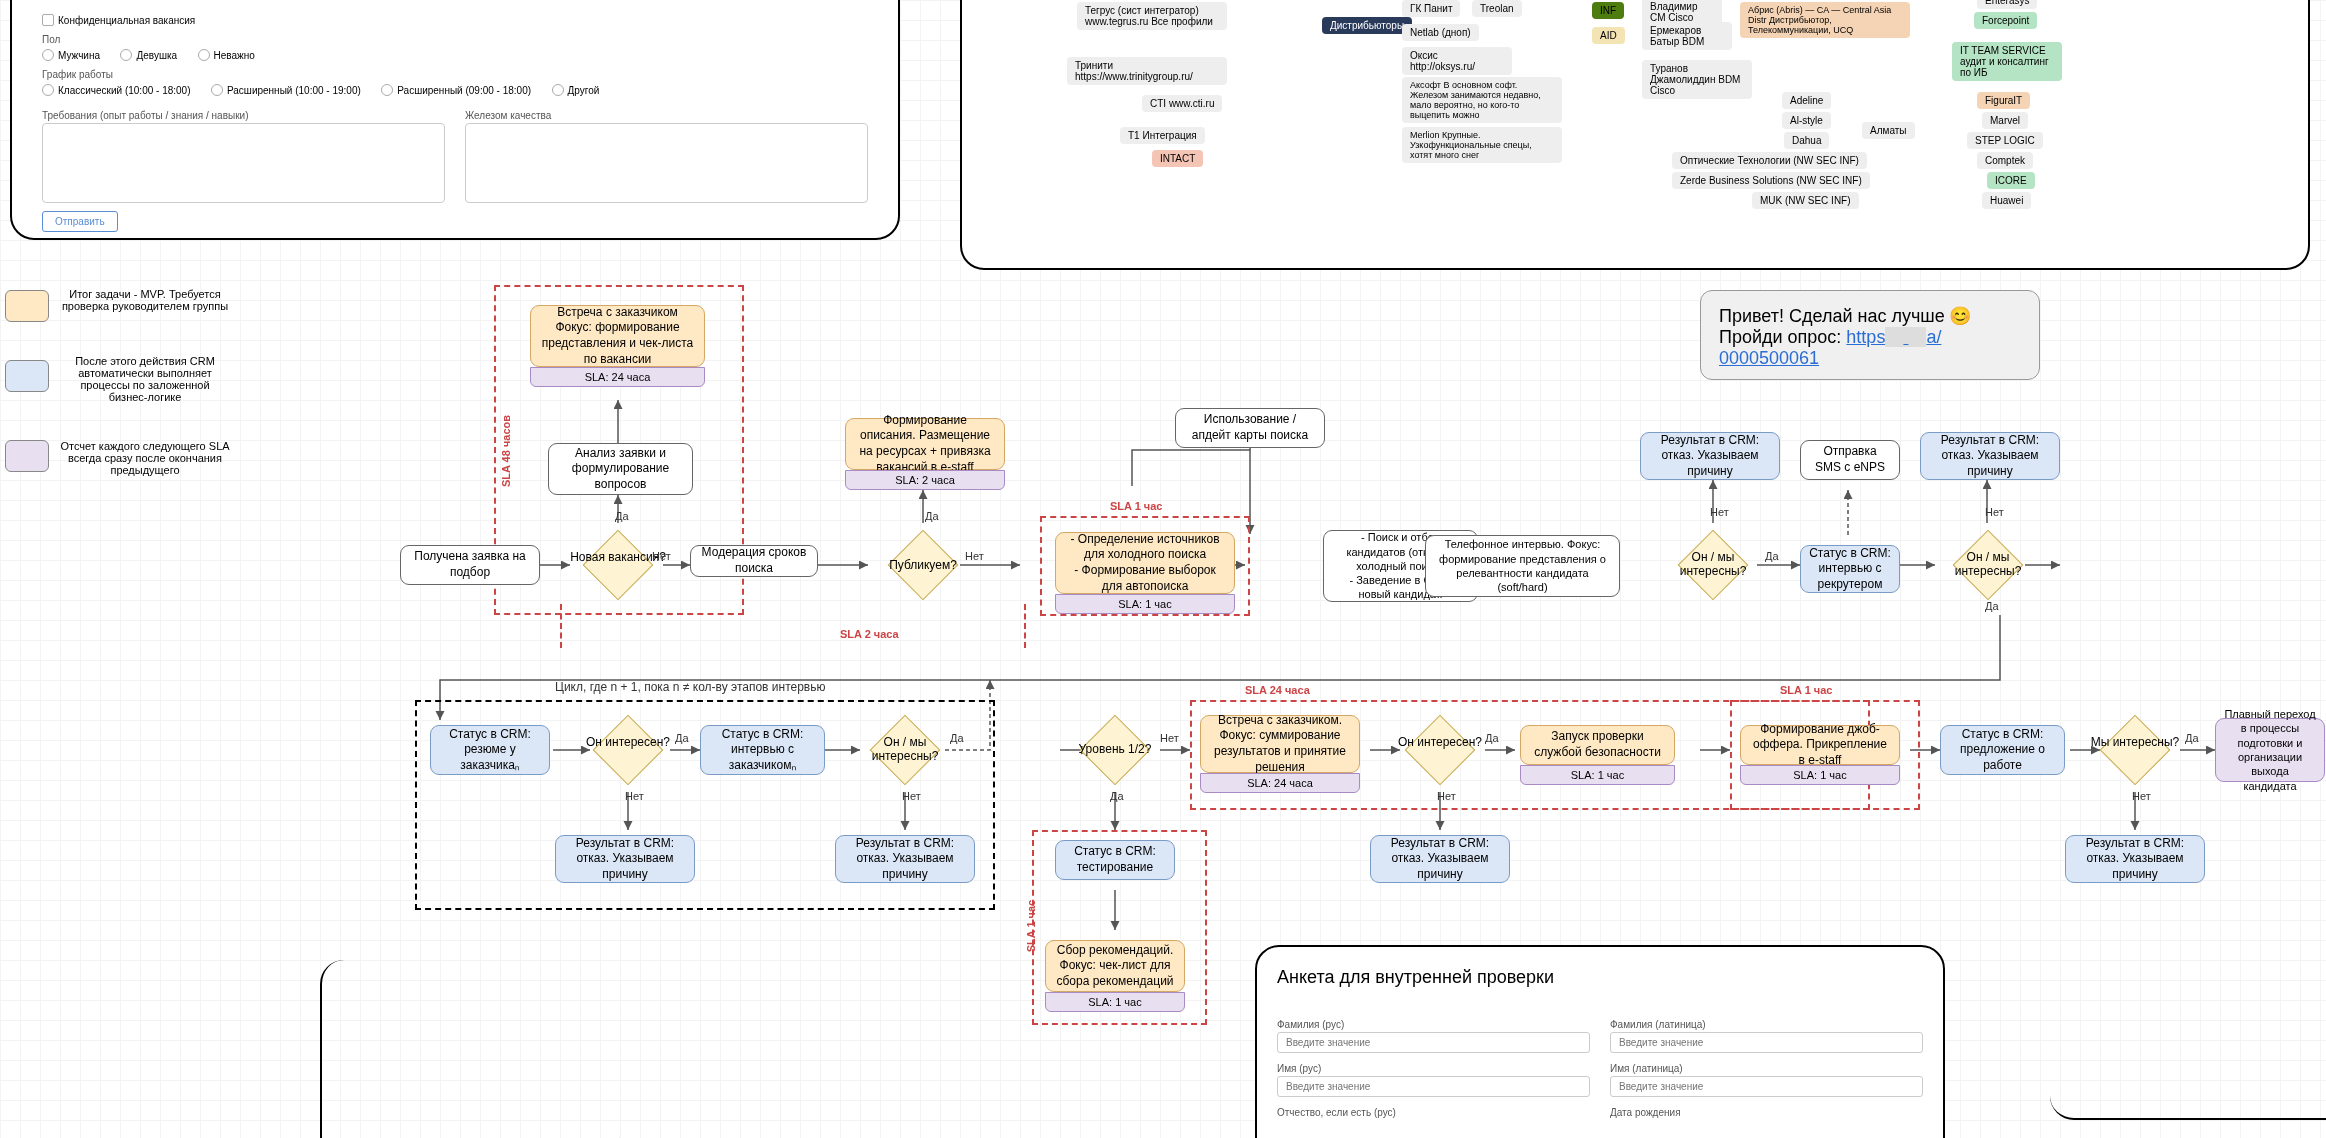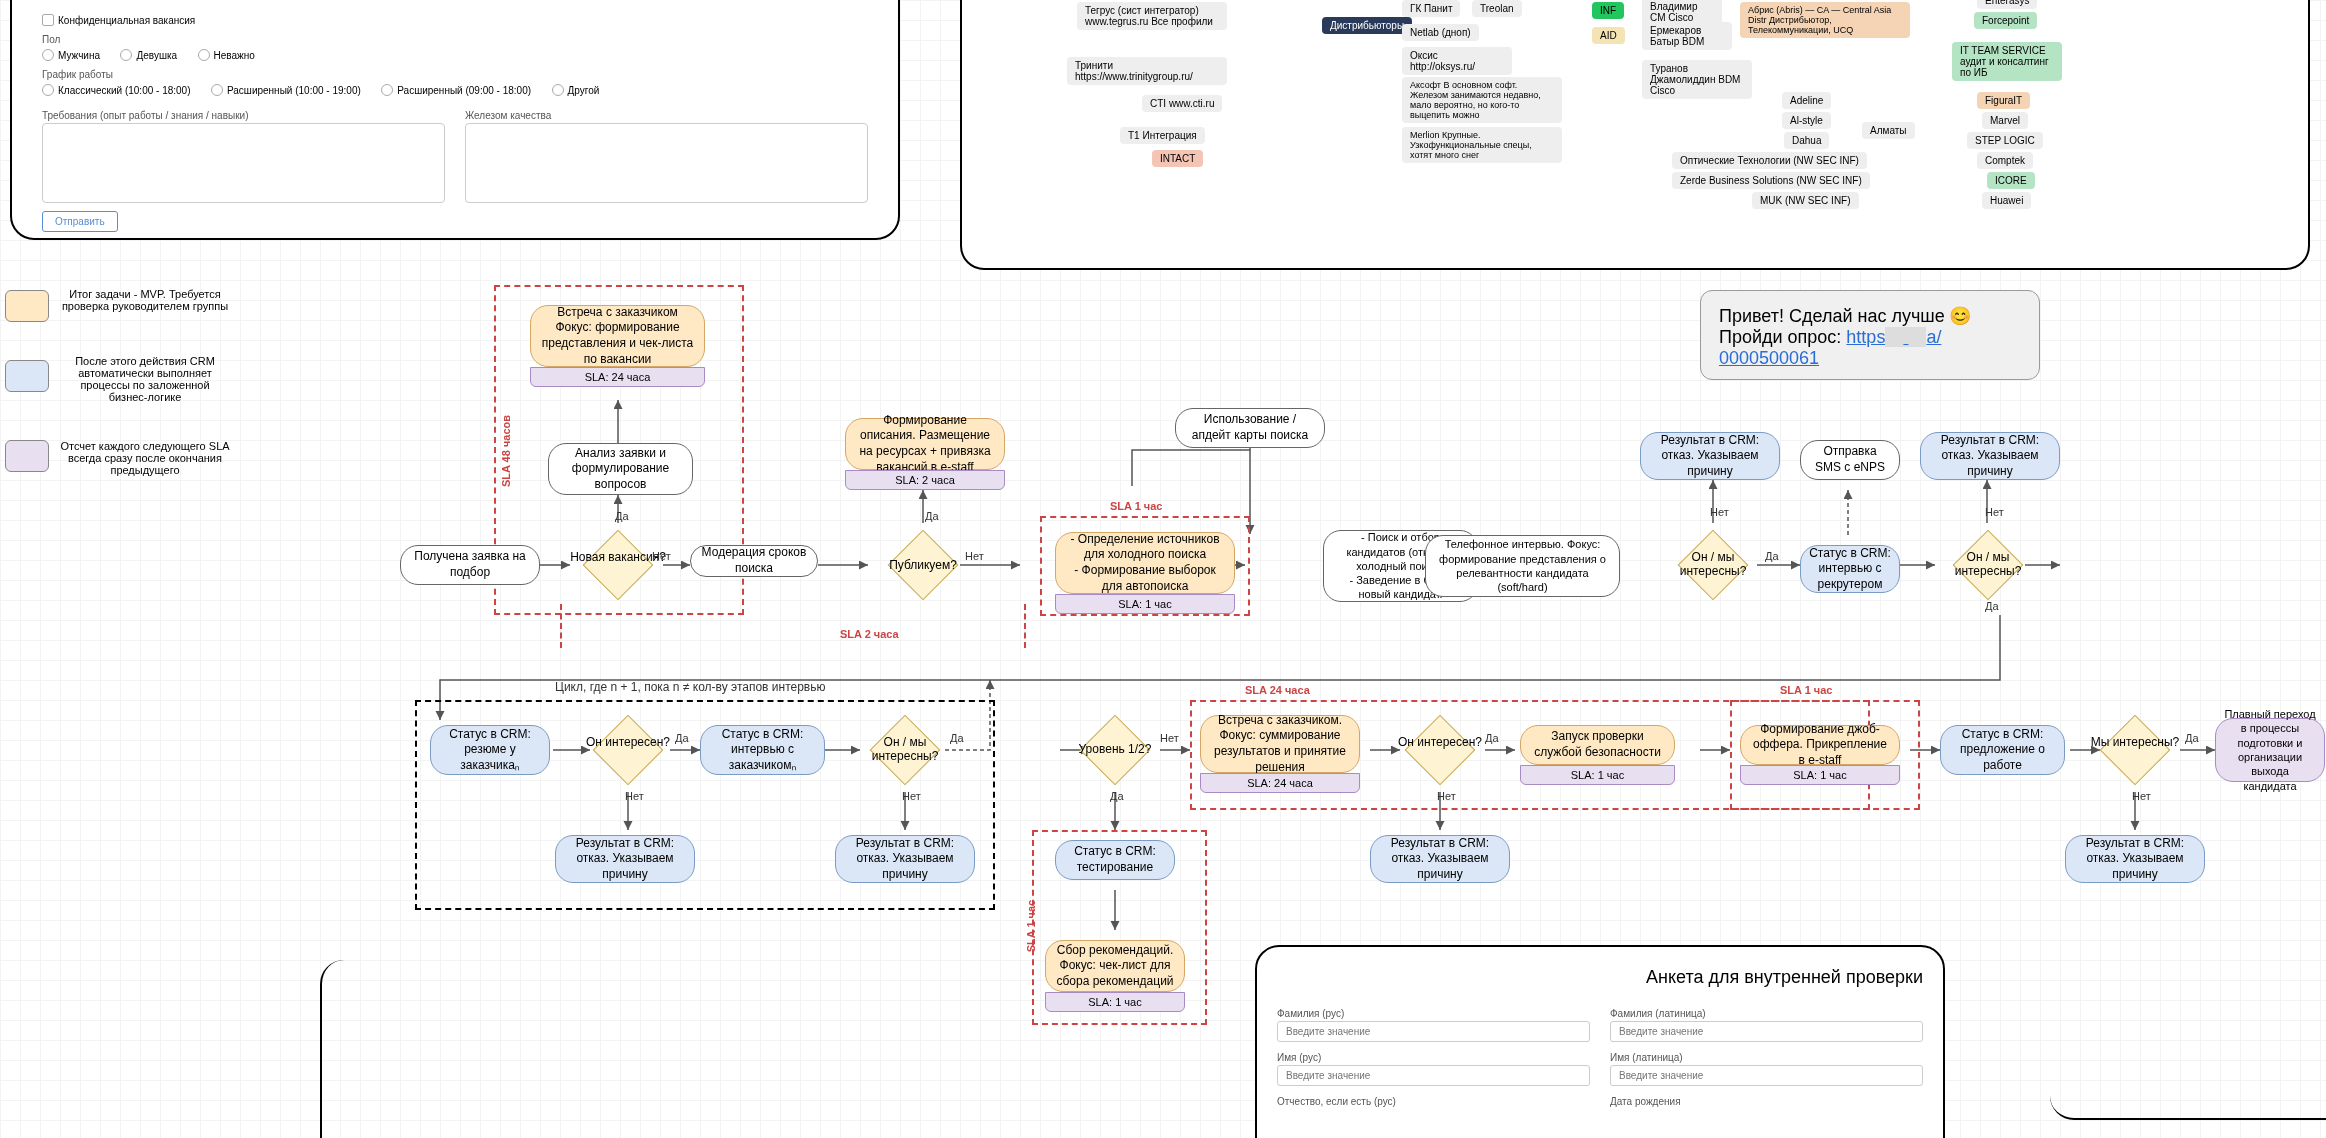--- a/index.html
+++ b/index.html
@@ -5,53 +5,53 @@
 *{box-sizing:border-box;margin:0;padding:0;font-family:Arial,Helvetica,sans-serif}
 body{width:2326px;height:1138px;background:#fff;position:relative;overflow:hidden}
 .grid{position:absolute;inset:0;background-image:linear-gradient(#e8e8e8 1px,transparent 1px),linear-gradient(90deg,#e8e8e8 1px,transparent 1px);background-size:20px 20px;opacity:.5}
 .panel{position:absolute;background:#fff;border:2px solid #000;border-radius:24px}
 .form-top{left:10px;top:-30px;width:890px;height:270px;padding:40px 30px 20px}
 .mindmap{left:960px;top:-30px;width:1350px;height:300px;padding:20px}
 .form-bottom{left:1255px;top:945px;width:690px;height:220px;padding:20px}
 .swoosh{position:absolute;border:2px solid #000;border-radius:24px;background:transparent}
 .swoosh-left{left:320px;top:960px;width:300px;height:200px;border-top:none;border-right:none}
 .swoosh-right{left:2050px;top:320px;width:300px;height:800px;border-top:none;border-left:none}
-.node{position:absolute;border:1px solid #666;border-radius:18px;padding:6px 8px;font-size:12px;text-align:center;display:flex;align-items:center;justify-content:center;line-height:1.3}
+.node{position:absolute;border:1px solid #666;border-radius:9px;padding:6px 8px;font-size:12px;text-align:center;display:flex;align-items:center;justify-content:center;line-height:1.3}
 .process{background:#fff}
 .orange{background:#ffe8c4;border-color:#d4a764}
 .blue{background:#dbe7f7;border-color:#7a9bc4}
 .purple{background:#e8dff0;border-color:#a88bc4}
 .diamond{position:absolute;transform:rotate(45deg);background:#fef4d4;border:1px solid #c4a850}
 .diamond-label{position:absolute;font-size:12px;text-align:center;width:100px;pointer-events:none}
 .sla{position:absolute;background:#e8dff0;border:1px solid #a88bc4;border-radius:0 0 6px 6px;font-size:11px;text-align:center;padding:3px}
 .edge-label{position:absolute;font-size:11px;color:#333}
 .red-label{color:#c44;font-weight:bold}
 .dashed-box{position:absolute;border:2px dashed #c44}
 .black-dashed{position:absolute;border:2px dashed #000}
 .legend-box{position:absolute;border:1px solid #888;border-radius:6px;width:44px;height:32px}
 .legend-text{position:absolute;font-size:11px;width:170px;text-align:center}
 .tooltip{position:absolute;left:1700px;top:290px;width:340px;height:90px;background:#f0f0f0;border:1px solid #999;border-radius:12px;padding:14px 18px;font-size:18px}
 .tooltip a{color:#2a6dd4}
 .mm-node{position:absolute;font-size:10px;padding:3px 8px;border-radius:4px;background:#eee;white-space:nowrap}
 .mm-dark{background:#2a3a5a;color:#fff}
 .mm-green{background:#b4e4c4}
 .mm-orange{background:#f4d4b4}
-.mm-blue{background:#22c55e}
+.mm-blue{background:#4d7c0f}
 .mm-yellow{background:#f4e4b4}
 .mm-red{background:#f4c4b4}
 .form-label{font-size:10px;color:#555;margin:4px 0 2px}
 .form-input{border:1px solid #ccc;border-radius:3px;padding:4px 8px;font-size:10px;color:#999;width:100%;margin-bottom:6px}
 .form-row{display:flex;gap:20px}
 .form-col{flex:1}
 .chk{font-size:10px;display:inline-flex;align-items:center;gap:4px;margin-right:16px}
 .chk::before{content:"";width:10px;height:10px;border:1px solid #aaa;border-radius:2px;display:inline-block}
 .radio::before{border-radius:50%}
 .textarea{border:1px solid #ccc;border-radius:4px;height:80px;flex:1}
 .btn-send{border:1px solid #5a8dd4;color:#5a8dd4;background:#fff;padding:4px 12px;font-size:10px;border-radius:3px;margin-top:8px}
-.form-title{font-size:18px;text-align:right;margin-bottom:16px}
+.form-title{font-size:18px;text-align:left;margin-bottom:27px}
 svg.conn{position:absolute;inset:0;width:2326px;height:1138px;pointer-events:none}
 </style>
 </head>
 <body>
 
 <div class="grid"></div>
 
 <svg class="conn">
   <defs>
       <marker id="ah" markerWidth="8" markerHeight="8" refX="6" refY="3" orient="auto">

